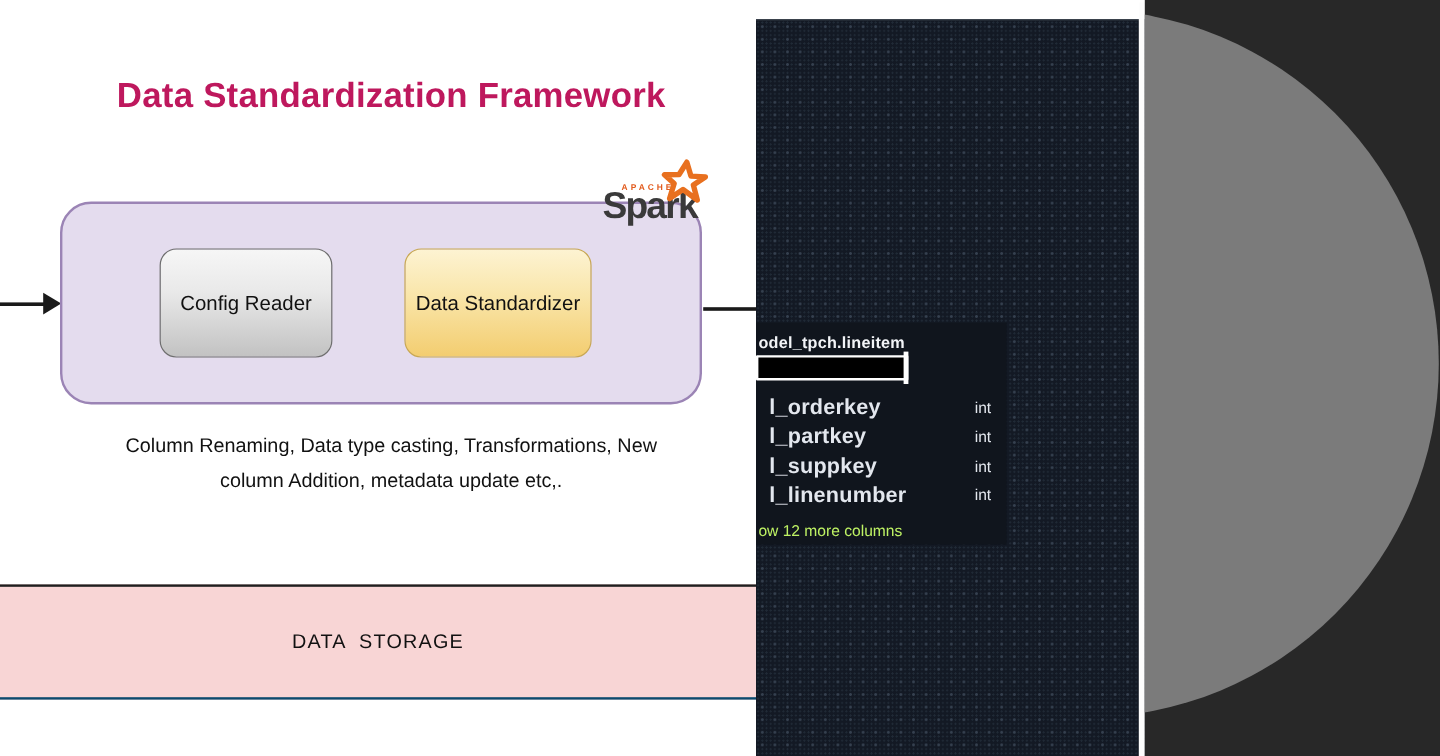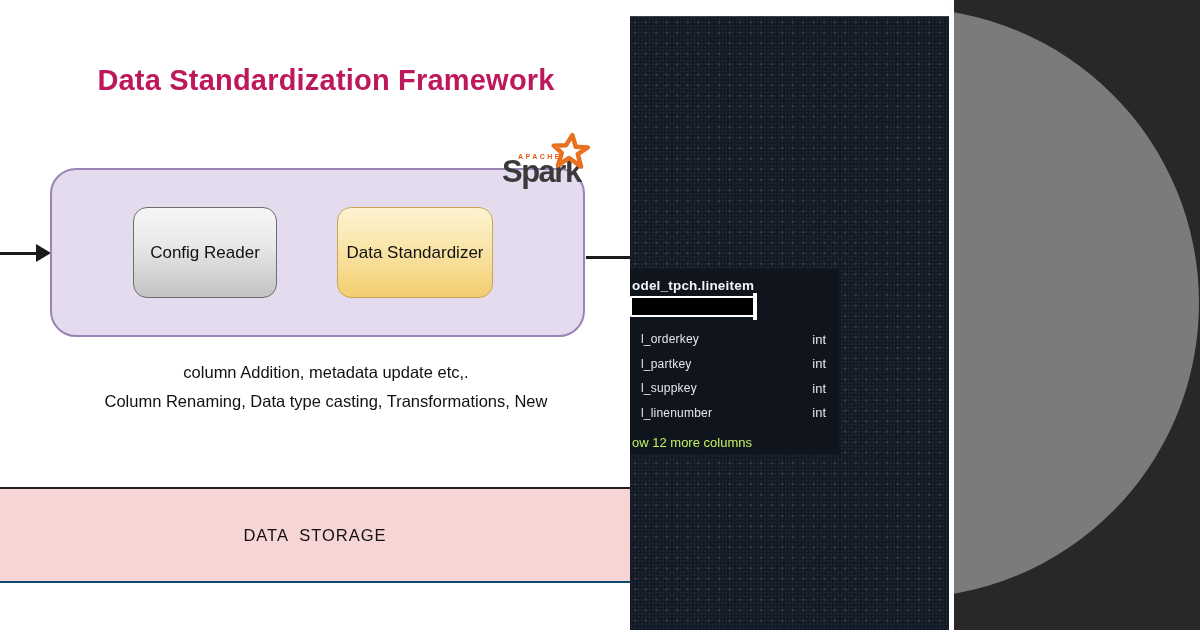--- a/index.html
+++ b/index.html
@@ -93,21 +93,21 @@
     color:#fff; font-size:12px; padding:0 4px; outline:none;
   }
   .schema-cursor {
     position:absolute; left:123px; top:24px; width:4px; height:27px; background:#fff;
   }
   .schema-rows { position:absolute; left:0; top:58px; width:209px; }
   .schema-row {
     position:relative; height:24.5px; display:flex; align-items:center;
   }
   .col-name {
-    position:absolute; left:11px; font-size:12px; font-weight:400; color:#e3e7ee;
+    position:absolute; left:11px; font-size:18px; font-weight:700; color:#e3e7ee;
     letter-spacing:0.2px;
   }
   .col-type {
     position:absolute; right:13px; font-size:13px; font-weight:500; color:#e3e7ee;
   }
   .more-columns {
     position:absolute; left:2px; top:166px; font-size:13px; color:#bef264;
     white-space:nowrap; cursor:pointer;
   }
 
@@ -150,22 +150,22 @@
       <span class="spark-apache">APACHE</span>
       <span class="spark-name">Spark</span>
       <svg class="spark-star" width="40" height="40" viewBox="0 0 40 40">
         <polygon points="20,3 25,14 37,13 28,21 33,33 20,26 10,35 12,22 3,16 15,14" fill="#fff" stroke="#e8701f" stroke-width="4.5" stroke-linejoin="round" transform="rotate(8 20 20)"></polygon>
       </svg>
     </div>
 
     <div class="arrow-line arrow-out-line"></div>
 
     <div class="description">
+      <div>Column Renaming, Data type casting, Transformations, New</div>
       <div>column Addition, metadata update etc,.</div>
-      <div>Column Renaming, Data type casting, Transformations, New</div>
     </div>
 
     <div class="storage-bar">
       <span class="storage-label">DATA  STORAGE</span>
     </div>
   </div>
 
   <div class="middle-panel">
 
     <div class="schema-card">

